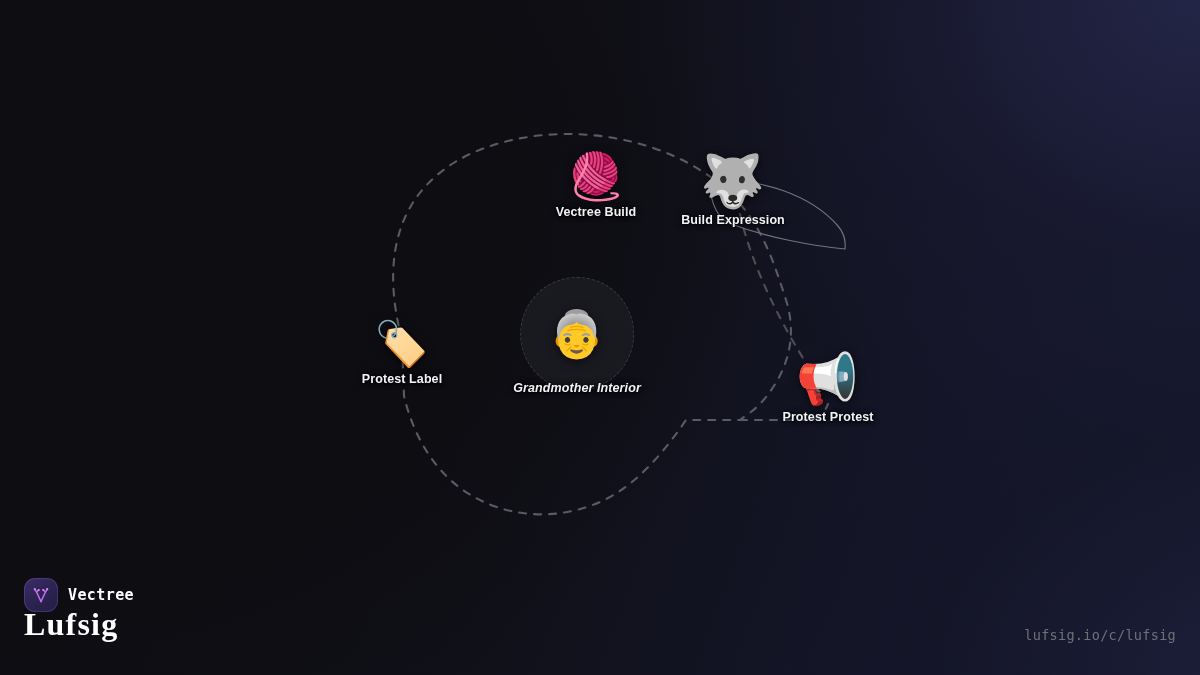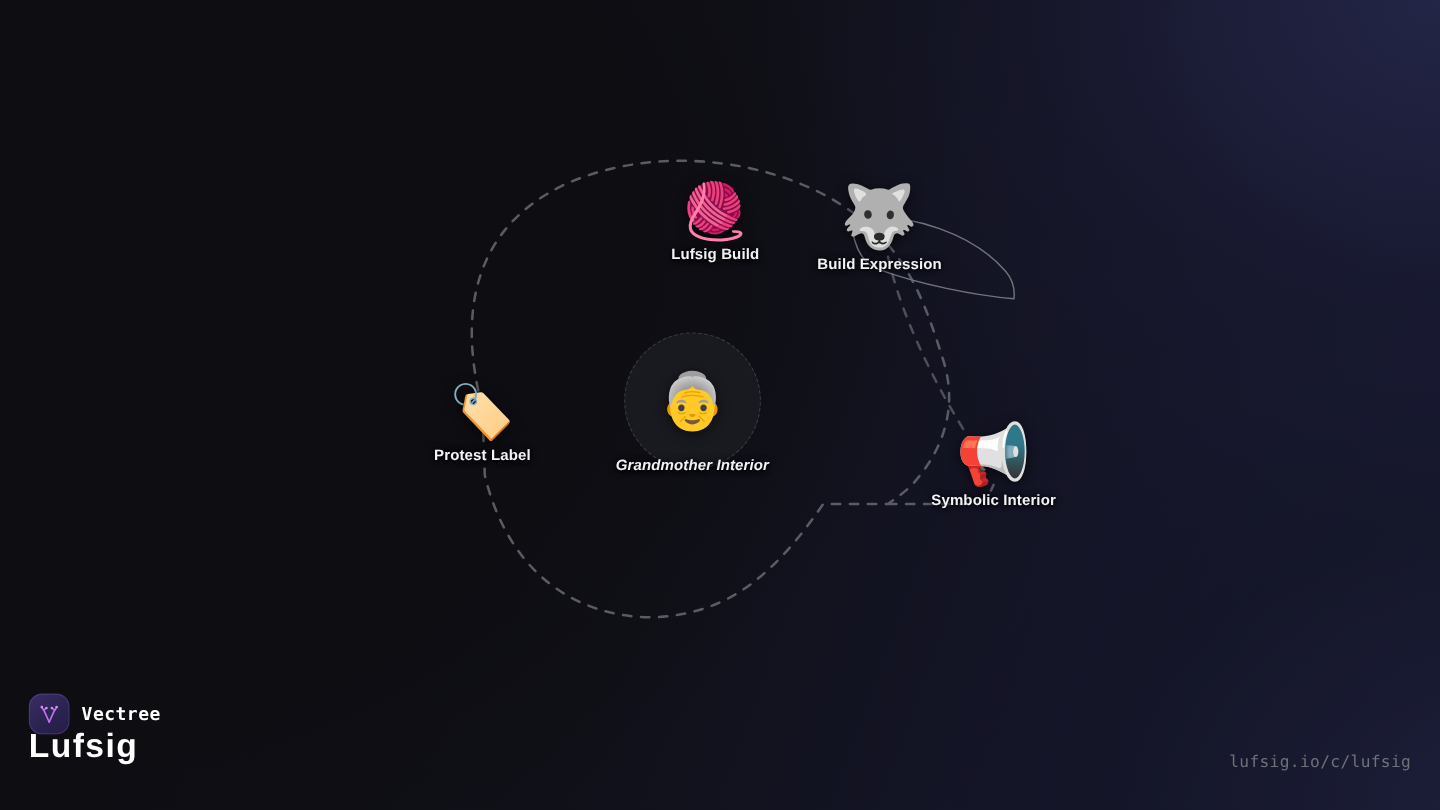--- a/index.html
+++ b/index.html
@@ -70,22 +70,22 @@
     background:linear-gradient(145deg,#3a2d66 0%,#2b2350 55%,#241d45 100%);
     display:flex; align-items:center; justify-content:center;
     box-shadow:inset 0 0 0 1px rgba(160,120,230,0.22);
   }
   #brand-name {
     font-family:"DejaVu Sans Mono","Liberation Mono",monospace;
     font-weight:bold; font-size:15px; color:#ffffff; letter-spacing:.4px;
   }
   #page-title {
     position:absolute; left:24px; top:48px;
-    font-family:Liberation Sans, sans-serif;
-    font-weight:bold; font-size:28px; color:#ffffff;
+    font-family:Liberation Serif, serif;
+    font-weight:bold; font-size:32px; color:#ffffff;
     letter-spacing:1.2px; line-height:1;
   }
   #site-url {
     position:absolute; right:24px; bottom:32px;
     font-family:"DejaVu Sans Mono","Liberation Mono",monospace;
     font-size:13.5px; color:#6f7179; letter-spacing:.3px;
   }
 </style>
 </head>
 <body>
@@ -112,42 +112,42 @@
 
     <path d="M 709,182
              C 760,176 812,196 838,226
              C 844,233 846,240 845,249
              C 812,246 766,237 731,224
              C 718,219 711,205 709,182 Z" fill="none" stroke="#72747d" stroke-width="1.15"></path>
   </svg>
 
   <div class="node" style="left:596px; top:186px;">
     <div class="node-emoji" style="font-size:46px;">🧶</div>
-    <div class="node-label">Lufsig Build</div>
+    <div class="node-label">Vectree Build</div>
   </div>
 
   <div class="node" style="left:733px; top:191px;">
     <div class="node-emoji" style="font-size:52px;">🐺</div>
     <div class="node-label">Build Expression</div>
   </div>
 
   <div class="node" style="left:577px; top:353px;">
     <div class="node-ring" style="width:114px; height:114px; top:-34px;"></div>
     <div class="node-emoji" style="font-size:46px;">👵</div>
     <div class="node-label" style="margin-top:24px;font-style:italic;">Grandmother Interior</div>
   </div>
 
   <div class="node" style="left:402px; top:354px;">
     <div class="node-emoji" style="font-size:44px;">🏷️</div>
     <div class="node-label">Protest Label</div>
   </div>
 
   <div class="node" style="left:828px; top:389px;">
     <div class="node-emoji" style="font-size:50px;">📢</div>
-    <div class="node-label">Symbolic Interior</div>
+    <div class="node-label">Protest Protest</div>
   </div>
 
   <div id="footer">
 
     <div id="brand">
       <div id="brand-mark">
         <svg width="20" height="20" viewBox="0 0 24 24" aria-hidden="true">
           <g stroke="#c06ff0" stroke-width="1.7" fill="none" stroke-linecap="round">
             <path d="M12 20 L6.6 8.2"></path>
             <path d="M12 20 L17.4 8.2"></path>

